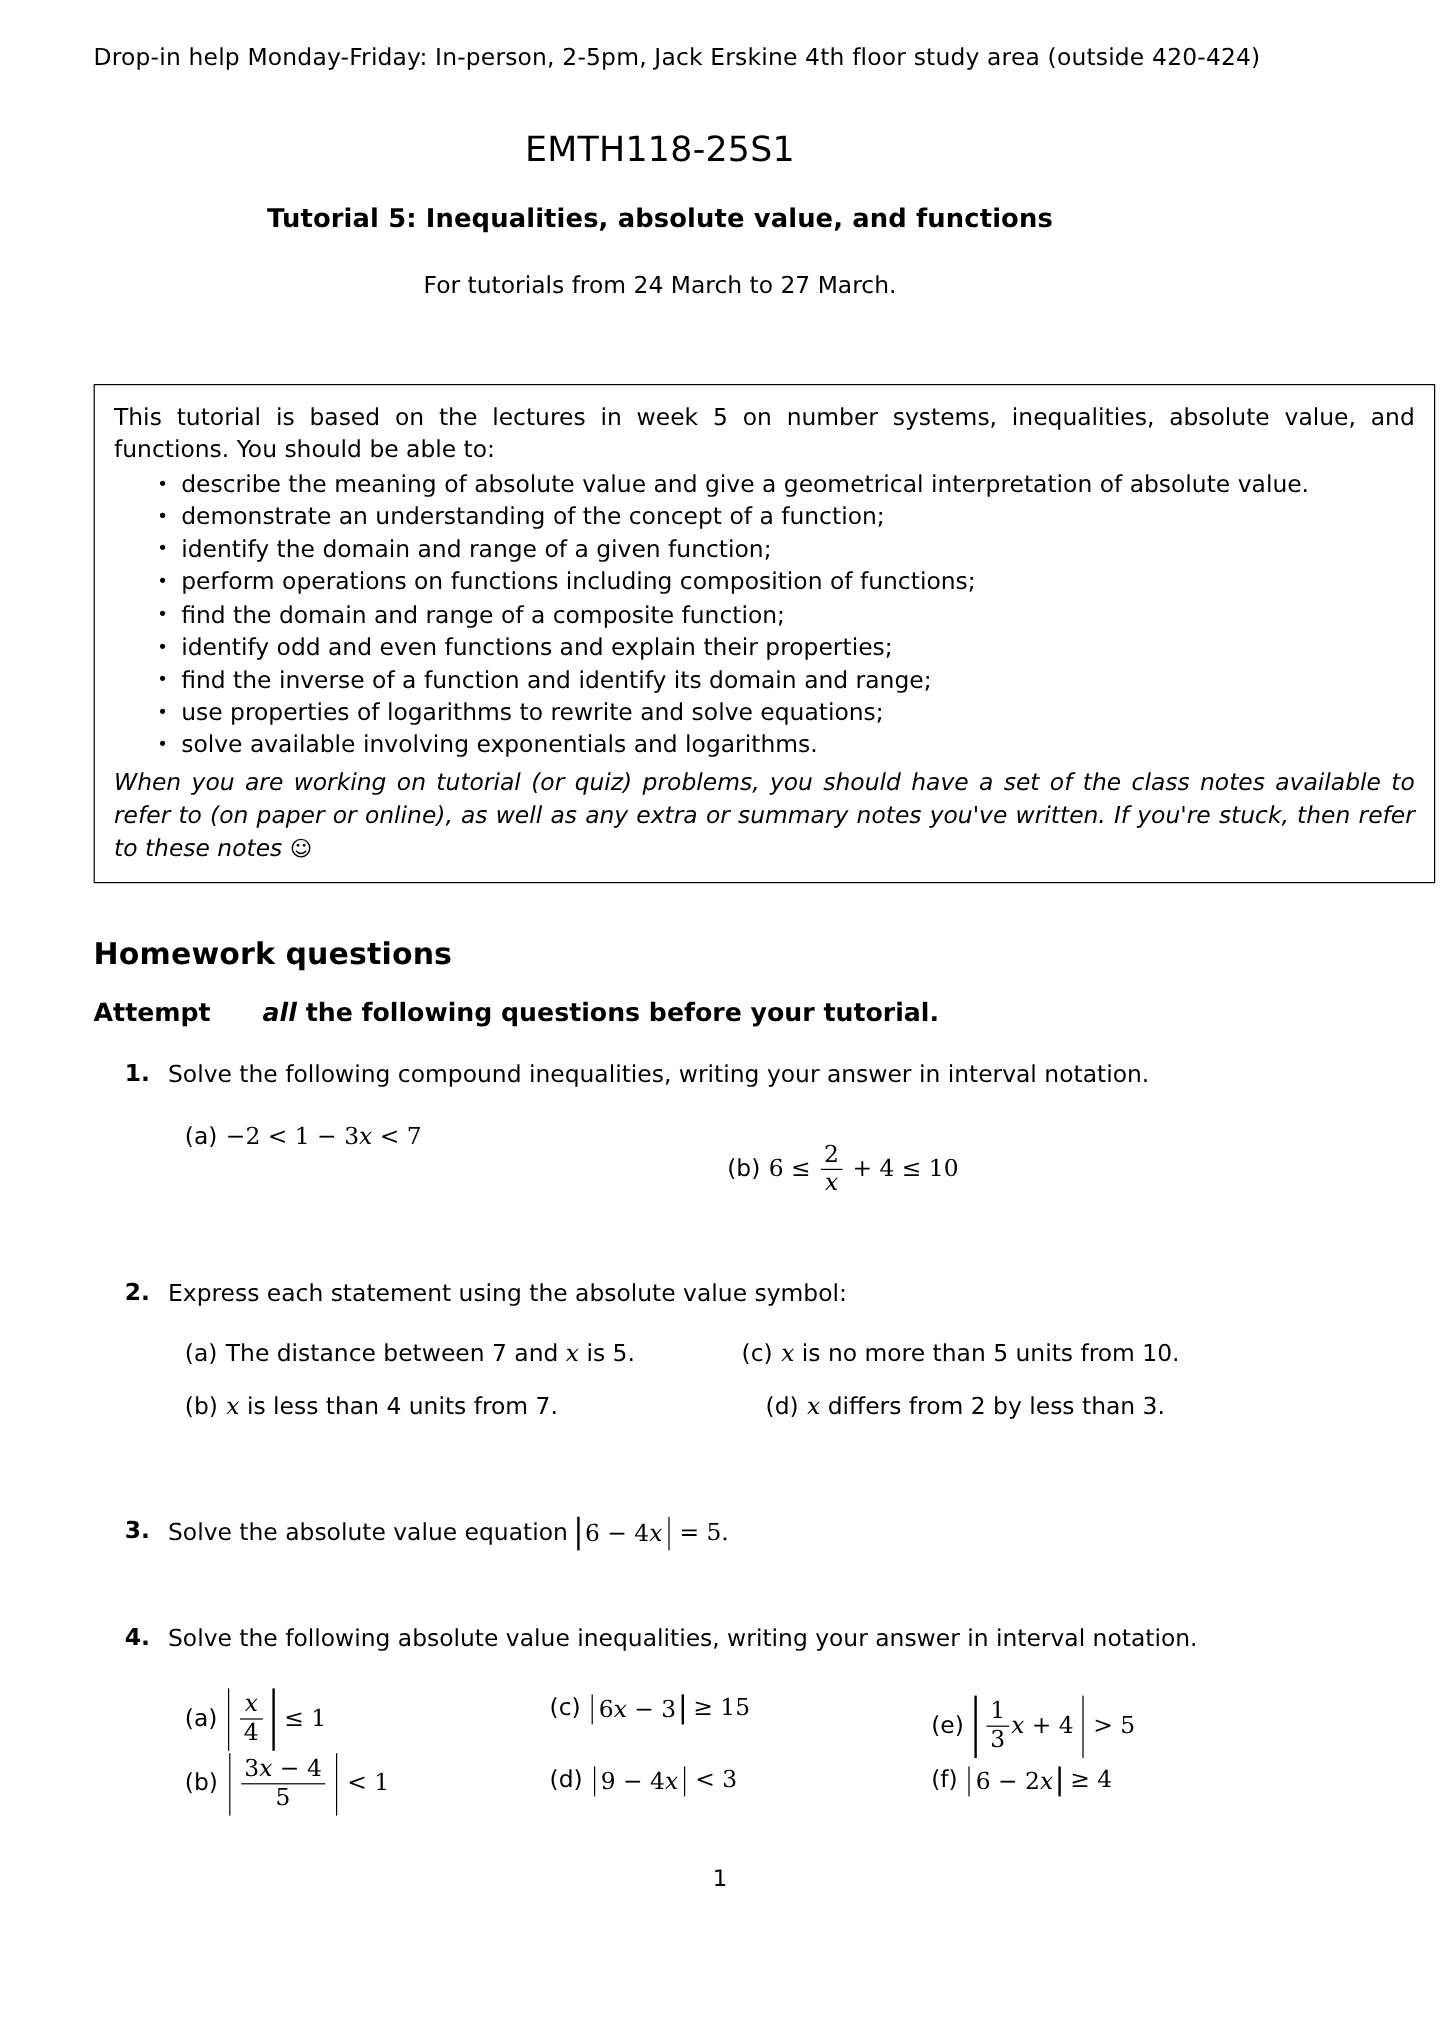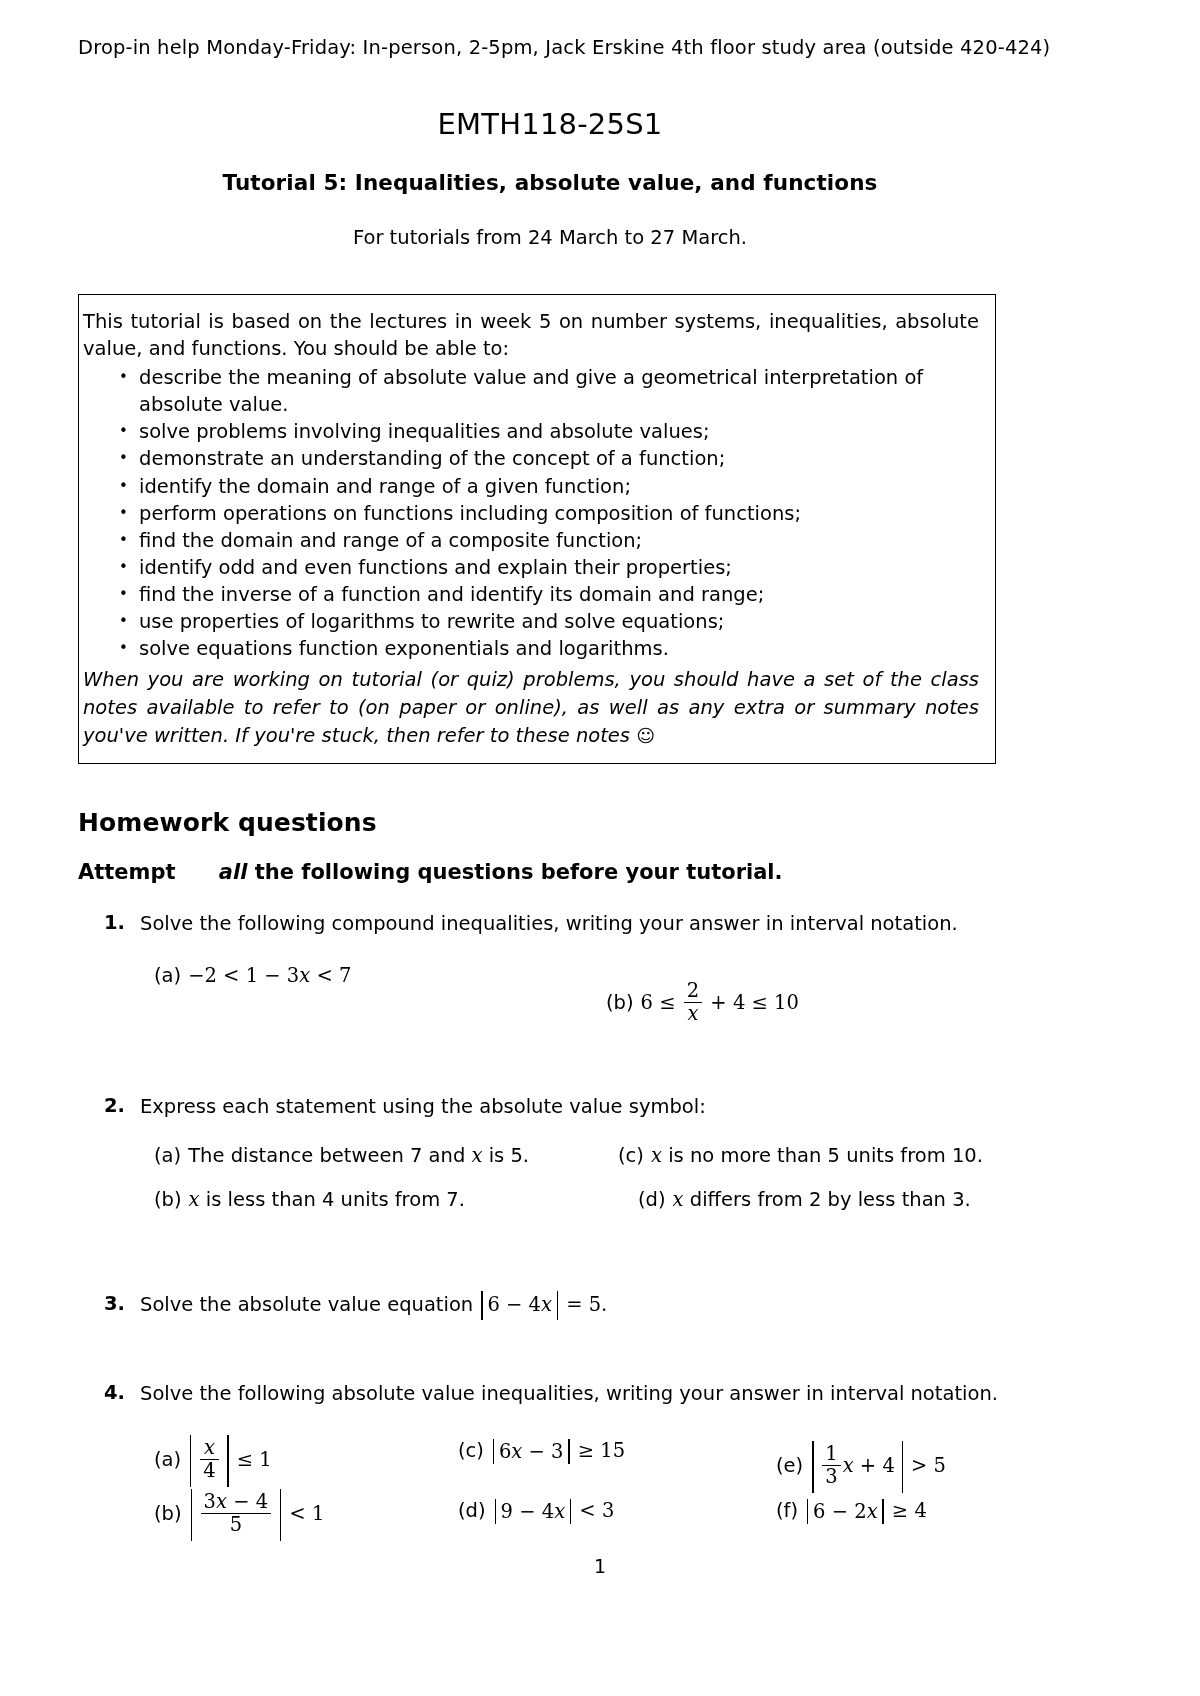--- a/index.html
+++ b/index.html
@@ -54,24 +54,24 @@
   }
   .date-line {
     text-align: center;
     font-size: 19.5px;
     margin-top: 31px;
   }
 
   
   .objective-box {
     border: 1.6px solid #000000;
-    margin-top: 45px;
-    padding: 13px 16px 14px 4px;
+    margin-top: 71px;
+    padding: 13px 16px 14px 16px;
     box-sizing: border-box;
-    width: 918px;
+    width: 1118px;
   }
   .obj-intro {
     font-size: 19.5px;
     line-height: 1.39;
     text-align: justify;
   }
   .obj-list {
     list-style: none;
     margin: 2px 0 0 0;
     padding: 0;
@@ -237,29 +237,29 @@
     <div class="dropin">Drop-in help Monday-Friday: In-person, 2-5pm, Jack Erskine 4th floor study area (outside 420-424)</div>
 
     <div class="course-title">EMTH118-25S1</div>
     <div class="tutorial-title">Tutorial 5: Inequalities, absolute value, and functions</div>
     <div class="date-line">For tutorials from 24 March to 27 March.</div>
 
     <div class="objective-box">
       <div class="obj-intro">This tutorial is based on the lectures in week 5 on number systems, inequalities, absolute value, and functions. You should be able to:</div>
       <ul class="obj-list">
         <li><span class="bullet">•</span><span>describe the meaning of absolute value and give a geometrical interpretation of absolute value.</span></li>
-        <li><span class="bullet">•</span><span>solve problems involving inequalities and absolute values;</span></li>
+        <li><span class="bullet">•</span></li>
         <li><span class="bullet">•</span><span>demonstrate an understanding of the concept of a function;</span></li>
         <li><span class="bullet">•</span><span>identify the domain and range of a given function;</span></li>
         <li><span class="bullet">•</span><span>perform operations on functions including composition of functions;</span></li>
         <li><span class="bullet">•</span><span>find the domain and range of a composite function;</span></li>
         <li><span class="bullet">•</span><span>identify odd and even functions and explain their properties;</span></li>
         <li><span class="bullet">•</span><span>find the inverse of a function and identify its domain and range;</span></li>
         <li><span class="bullet">•</span><span>use properties of logarithms to rewrite and solve equations;</span></li>
-        <li><span class="bullet">•</span><span>solve equations function exponentials and logarithms.</span></li>
+        <li><span class="bullet">•</span><span>solve available involving exponentials and logarithms.</span></li>
       </ul>
       <div class="obj-closing"><span>When you are working on tutorial (or quiz) problems, you should have a set of the class notes available to refer to (on paper or online), as well as any extra or summary notes you've written. If you're stuck, then refer to these notes</span> <span class="smiley">☺</span></div>
     </div>
 
     <div class="hw-heading">Homework questions</div>
     <div class="hw-sub"><span>Attempt </span><span class="ital">all</span><span> the following questions before your tutorial.</span></div>
 
     <ul class="q-list">
 
       <li class="q-item" style="margin-top:27px;">

